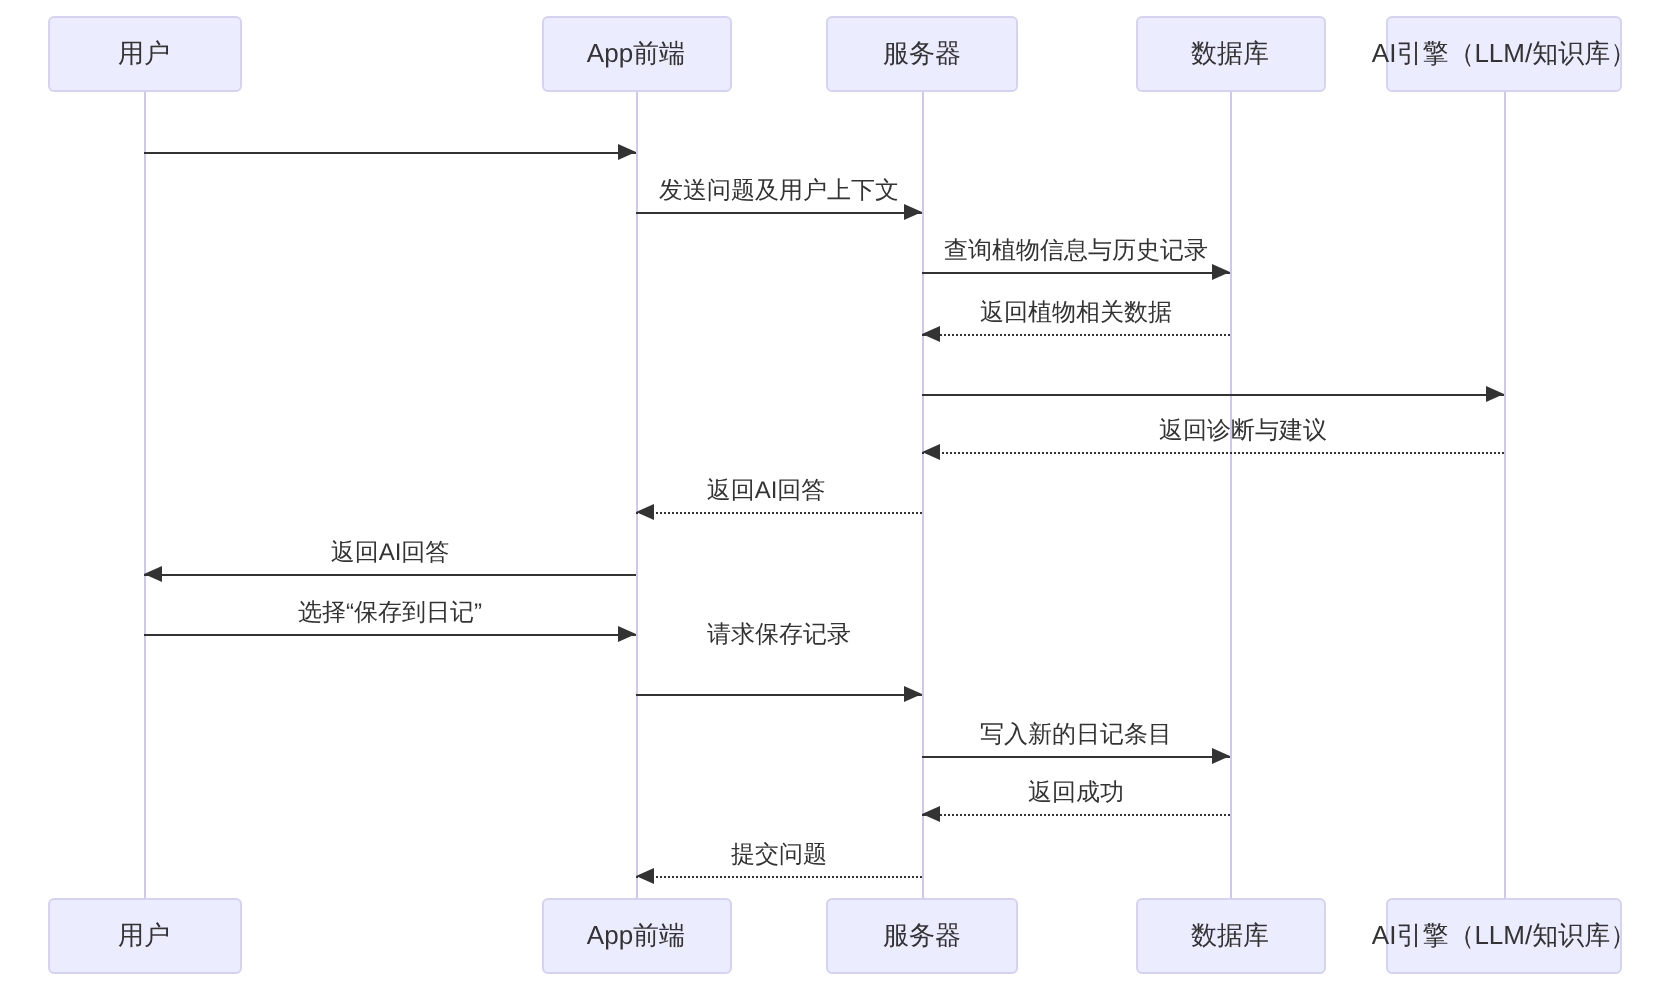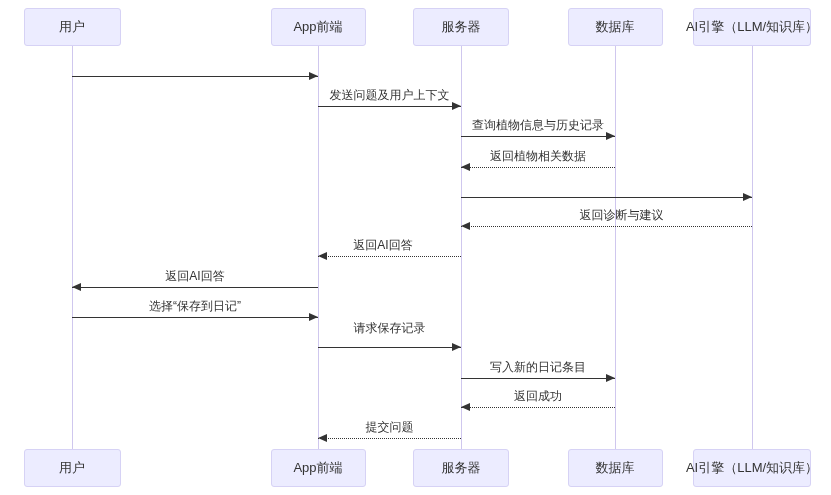--- a/index.html
+++ b/index.html
@@ -117,21 +117,21 @@
     <div class="arrowhead left" style="left: 318px; top: 252px;"></div>
     <div class="msg-label" style="left: 383px; top: 237px;">返回AI回答</div>
     <div class="msg-line" style="left: 72px; top: 287px; width: 246px;"></div>
     <div class="arrowhead left" style="left: 72px; top: 283px;"></div>
     <div class="msg-label" style="left: 195px; top: 268px;">返回AI回答</div>
     <div class="msg-line" style="left: 72px; top: 317px; width: 246px;"></div>
     <div class="arrowhead right" style="left: 309px; top: 313px;"></div>
     <div class="msg-label" style="left: 195px; top: 298px;">选择“保存到日记”</div>
     <div class="msg-line" style="left: 318px; top: 347px; width: 143px;"></div>
     <div class="arrowhead right" style="left: 452px; top: 343px;"></div>
-    <div class="msg-label" style="left: 389.5px; top: 320px;">请求保存记录</div>
+    <div class="msg-label" style="left: 389.5px; top: 309px;">请求保存记录</div>
     <div class="msg-line" style="left: 461px; top: 378px; width: 154px;"></div>
     <div class="arrowhead right" style="left: 606px; top: 374px;"></div>
     <div class="msg-label" style="left: 538px; top: 359px;">写入新的日记条目</div>
     <div class="msg-line dashed" style="left: 461px; top: 407px; width: 154px;"></div>
     <div class="arrowhead left" style="left: 461px; top: 403px;"></div>
     <div class="msg-label" style="left: 538px; top: 388px;">返回成功</div>
     <div class="msg-line dashed" style="left: 318px; top: 438px; width: 143px;"></div>
     <div class="arrowhead left" style="left: 318px; top: 434px;"></div>
     <div class="msg-label" style="left: 389.5px; top: 419px;">提交问题</div>
   </div>

